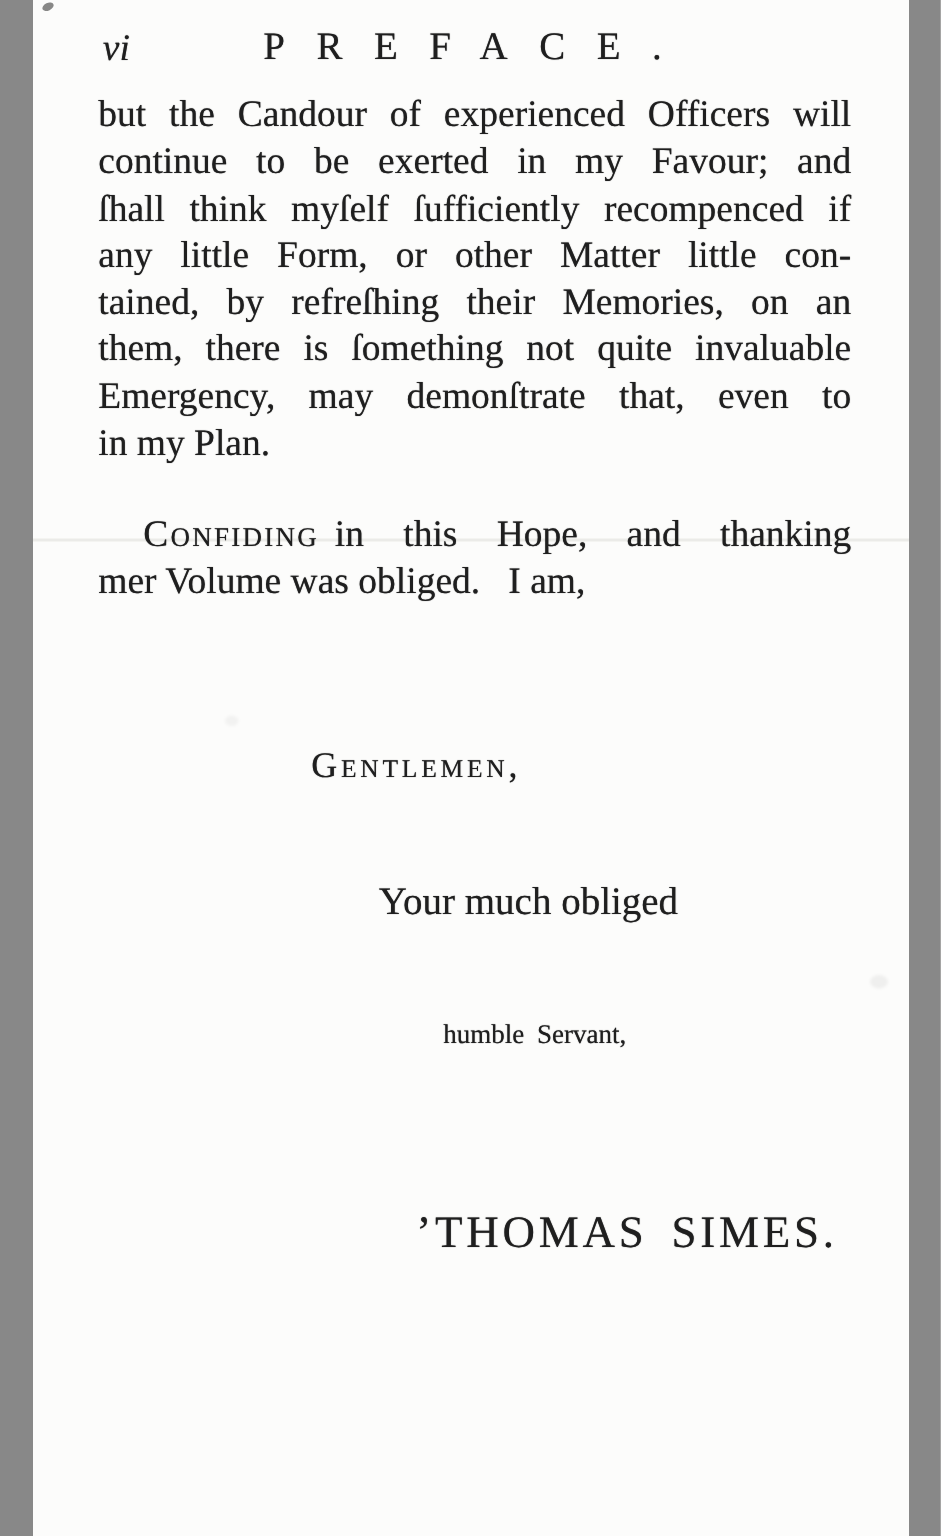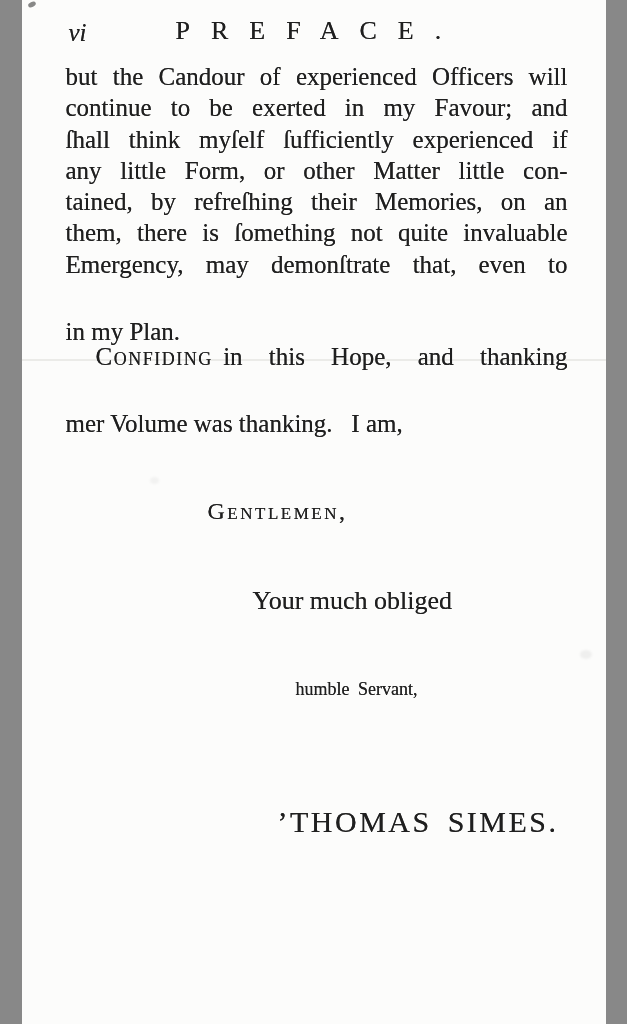--- a/index.html
+++ b/index.html
@@ -43,21 +43,20 @@
 
   .bodyline {
     font-size: 25px;
     line-height: 31.3px;
     text-align: justify;
     text-align-last: justify;
   }
   .bodyline.lastline {
     text-align: left;
     text-align-last: left;
-    margin-top: 36px;
   }
   .bodyline.preline { white-space: pre; }
   .indent { text-indent: 30px; }
 
   .smallcaps {
     font-variant: small-caps;
     letter-spacing: 1.5px;
   }
   .lead-rest { margin-left: 0.42em; }
 
@@ -124,35 +123,35 @@
 <body>
 
 <div class="page">
 
   <span class="page-number">vi</span>
   <span class="running-title">PREFACE.</span>
 
   <div class="para para-1">
     <div class="bodyline">but the Candour of experienced Officers will</div>
     <div class="bodyline">continue to be exerted in my Favour; and</div>
-    <div class="bodyline">ſhall think myſelf ſufficiently experienced if</div>
+    <div class="bodyline">ſhall think myſelf ſufficiently recompenced if</div>
     <div class="bodyline">any little Form, or other Matter little con-</div>
     <div class="bodyline">tained, by refreſhing their Memories, on an</div>
     <div class="bodyline">them, there is ſomething not quite invaluable</div>
     <div class="bodyline">Emergency, may demonſtrate that, even to</div>
     <div class="bodyline lastline">in my Plan.</div>
   </div>
 
   <div class="scan-line"></div>
 
   <div class="para para-2">
     <div class="bodyline indent">
       <span class="smallcaps">Confiding</span><span class="lead-rest">in this Hope, and thanking</span>
     </div>
-    <div class="bodyline lastline preline">mer Volume was thanking.   I am,</div>
+    <div class="bodyline lastline preline">mer Volume was obliged.   I am,</div>
   </div>
 
   <div class="salutation">Gentlemen,</div>
 
   <div class="valediction-1">Your much obliged</div>
 
   <div class="valediction-2">humble Servant,</div>
 
   <div class="signature">’THOMAS SIMES.</div>
 

